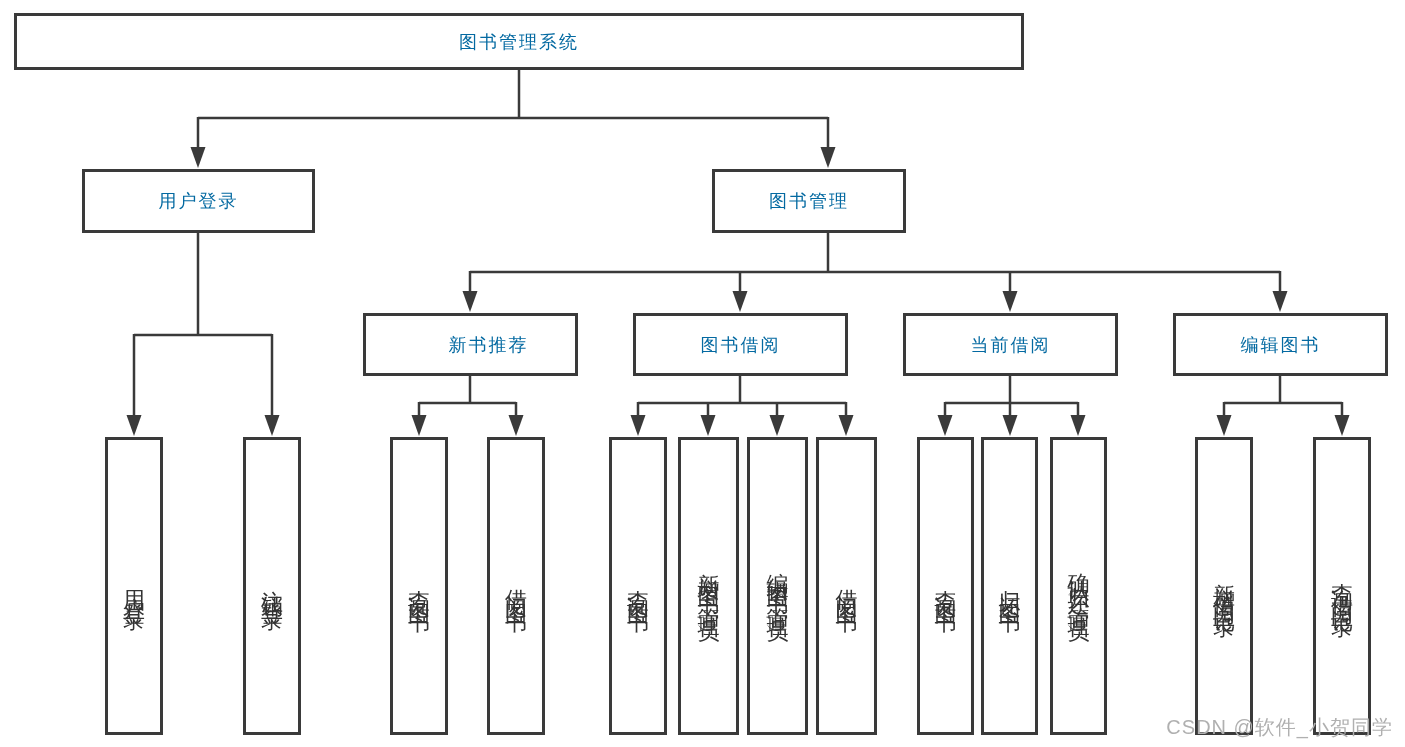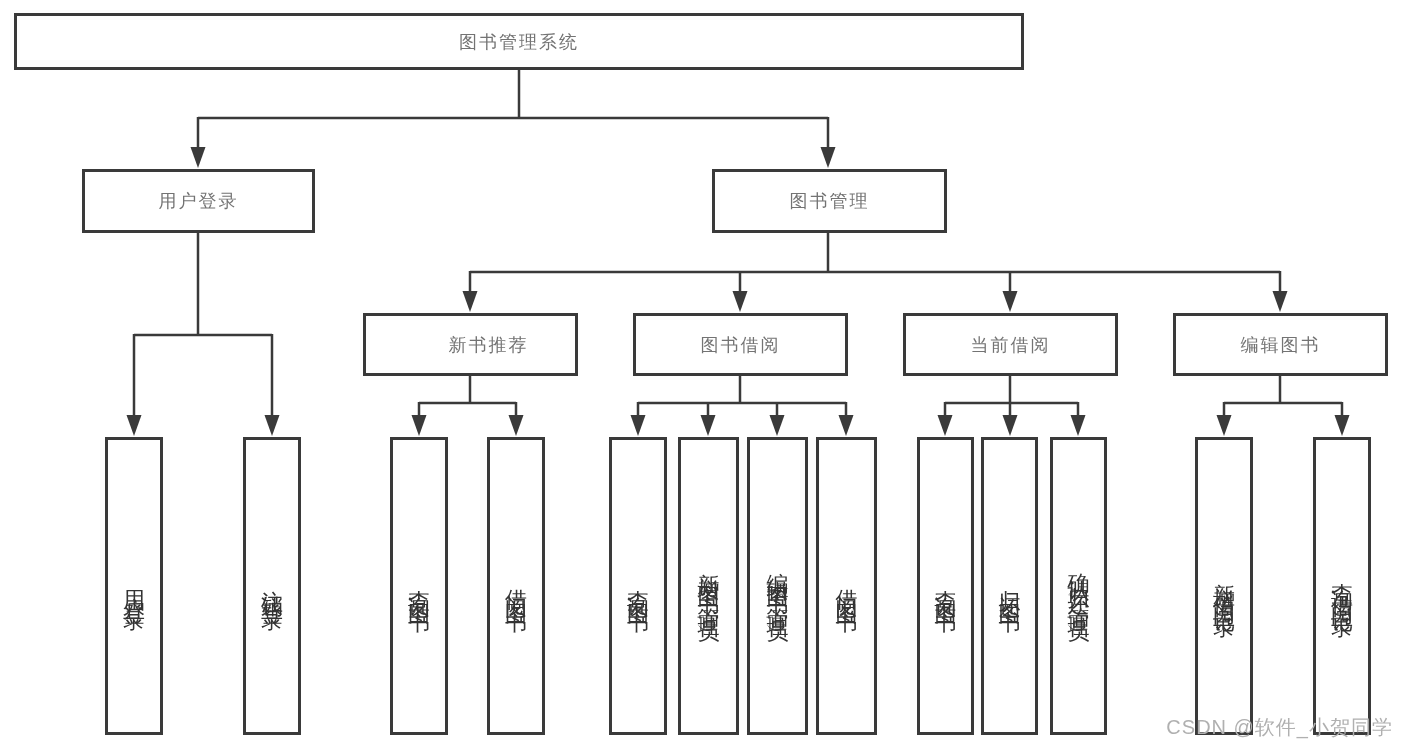--- a/index.html
+++ b/index.html
@@ -23,21 +23,21 @@
   .hnode {
     position: absolute;
     box-sizing: border-box;
     border: 3px solid #3a3a3a;
     background: #ffffff;
     display: flex;
     align-items: center;
     justify-content: center;
     font-size: 18px;
     letter-spacing: 2px;
-    color: #737373;
+    color: #0369a1;
     z-index: 2;
   }
   .vnode {
     position: absolute;
     box-sizing: border-box;
     border: 3px solid #3a3a3a;
     background: #ffffff;
     top: 437px;
     height: 298px;
     display: flex;
@@ -139,21 +139,21 @@
       <path d="M1224,402 V417"></path>
       <polygon points="1216.5,415 1231.5,415 1224,436"></polygon>
       <path d="M1342,402 V417"></path>
       <polygon points="1334.5,415 1349.5,415 1342,436"></polygon>
     </g>
   </svg>
 
   <div class="hnode" style="left:14px; top:13px; width:1010px; height:57px;">图书管理系统</div>
 
   <div class="hnode" style="left:82px; top:169px; width:233px; height:64px;">用户登录</div>
-  <div class="hnode" style="left:712px; top:169px; width:235px; height:64px;">图书管理</div>
+  <div class="hnode" style="left:712px; top:169px; width:194px; height:64px;">图书管理</div>
 
   <div class="hnode" style="left:363px; top:313px; width:215px; height:63px;padding-left:36px;">新书推荐</div>
   <div class="hnode" style="left:633px; top:313px; width:215px; height:63px;text-align:center;">图书借阅</div>
   <div class="hnode" style="left:903px; top:313px; width:215px; height:63px;text-align:right;">当前借阅</div>
   <div class="hnode" style="left:1173px; top:313px; width:215px; height:63px;">编辑图书</div>
 
   <div class="vnode" style="left:105px; width:58px;">用户登录</div>
   <div class="vnode" style="left:243px; width:58px;">注销登录</div>
 
   <div class="vnode" style="left:390px; width:58px;">查询图书</div>

